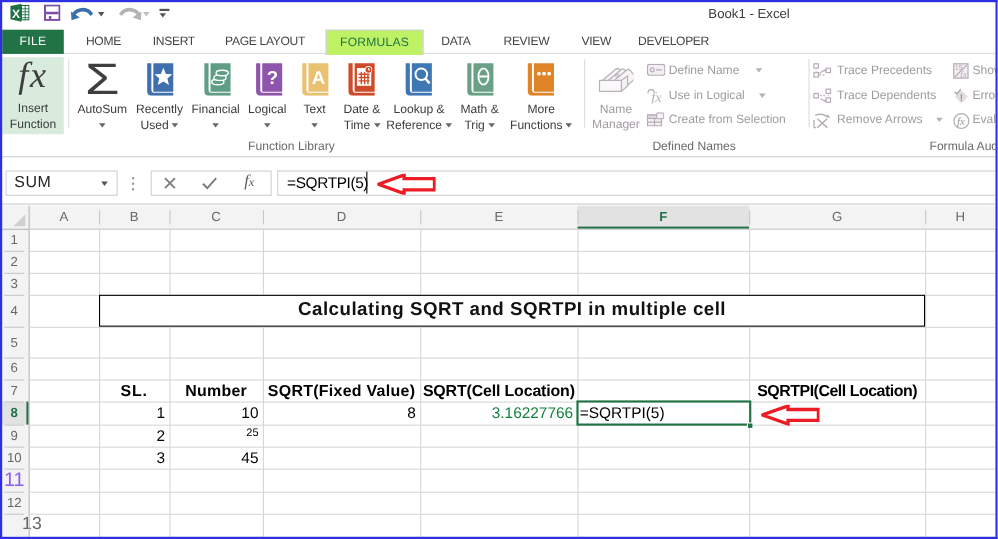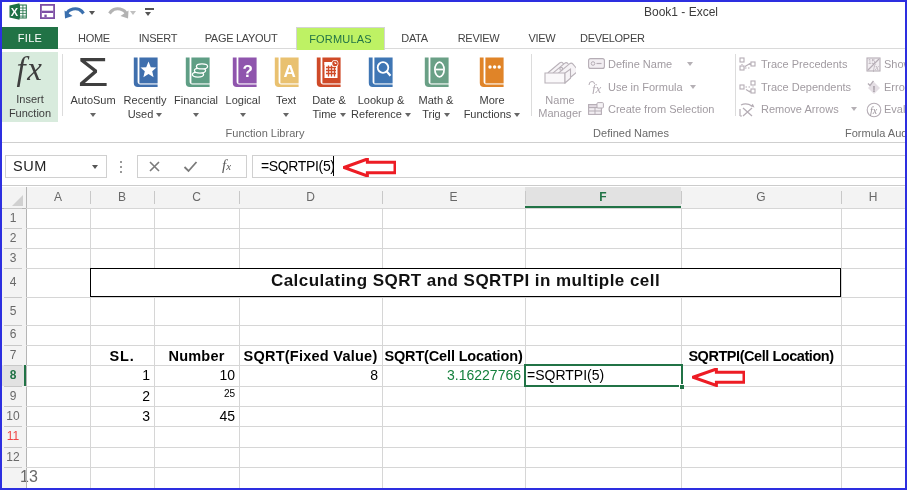--- a/index.html
+++ b/index.html
@@ -135,21 +135,21 @@
 <rect x="0.6" y="0.6" width="15.8" height="9.8" rx="2" fill="#f2eef2" stroke="#b5adb5" stroke-width="1.1"></rect>
 <circle cx="5" cy="5.5" r="1.8" fill="none" stroke="#b5adb5" stroke-width="1"></circle>
 <path d="M8.5,5.5 h5" stroke="#b5adb5" stroke-width="1.2"></path>
     </svg>
 <div class="a g11" style="left:608px;top:58px">Define Name</div>
 <span class="a gcar" style="left:687px;top:62px"></span>
 <svg class="a" style="left:588px;top:80px" width="18" height="14" viewBox="0 0 18 14">
 <path d="M1,5 Q1,1.5 4,1.5 Q6.5,1.5 6.5,4" fill="none" stroke="#b5adb5" stroke-width="1"></path>
 <text x="4" y="13" font-size="13" font-style="italic" fill="#b5adb5" font-family="Liberation Serif">fx</text>
     </svg>
-<div class="a g11" style="left:608px;top:81px">Use in Formula</div>
+<div class="a g11" style="left:608px;top:81px">Use in Logical</div>
 <span class="a gcar" style="left:690px;top:85px"></span>
 <svg class="a" style="left:588px;top:102px" width="16" height="13" viewBox="0 0 16 13">
 <rect x="0.6" y="2.6" width="12.8" height="9.8" fill="#f2eef2" stroke="#b5adb5" stroke-width="1.1"></rect>
 <rect x="0.6" y="2.6" width="12.8" height="3" fill="#e2dae2" stroke="#b5adb5" stroke-width="1.1"></rect>
 <path d="M7,5.6 v6.8 M0.6,9 h12.8" stroke="#b5adb5" stroke-width="1"></path>
 <rect x="9" y="0.6" width="6.4" height="5.4" rx="1" fill="#f6f3f6" stroke="#b5adb5" stroke-width="1"></rect>
     </svg>
 <div class="a g11" style="left:608px;top:103px">Create from Selection</div>
 <svg class="a" style="left:739px;top:57px" width="18" height="15" viewBox="0 0 18 15">
 <g fill="none" stroke="#b5adb5" stroke-width="1.1">
@@ -238,21 +238,21 @@
 <div class="a" style="left:2px;top:208px;width:22px;height:20px;text-align:center;font-size:12px;font-weight:normal;color:#686868;line-height:20px">1</div>
 <div class="a" style="left:2px;top:228px;width:22px;height:20px;text-align:center;font-size:12px;font-weight:normal;color:#686868;line-height:20px">2</div>
 <div class="a" style="left:2px;top:248px;width:22px;height:20px;text-align:center;font-size:12px;font-weight:normal;color:#686868;line-height:20px">3</div>
 <div class="a" style="left:2px;top:268px;width:22px;height:28.5px;text-align:center;font-size:12px;font-weight:normal;color:#686868;line-height:28.5px">4</div>
 <div class="a" style="left:2px;top:296.5px;width:22px;height:28.5px;text-align:center;font-size:12px;font-weight:normal;color:#686868;line-height:28.5px">5</div>
 <div class="a" style="left:2px;top:325px;width:22px;height:19.5px;text-align:center;font-size:12px;font-weight:normal;color:#686868;line-height:19.5px">6</div>
 <div class="a" style="left:2px;top:344.5px;width:22px;height:20.5px;text-align:center;font-size:12px;font-weight:normal;color:#686868;line-height:20.5px">7</div>
 <div class="a" style="left:2px;top:365px;width:22px;height:20.5px;text-align:center;font-size:12px;font-weight:bold;color:#217346;line-height:20.5px">8</div>
 <div class="a" style="left:2px;top:385.5px;width:22px;height:20.0px;text-align:center;font-size:12px;font-weight:normal;color:#686868;line-height:20.0px">9</div>
 <div class="a" style="left:2px;top:405.5px;width:22px;height:20.5px;text-align:center;font-size:12px;font-weight:normal;color:#686868;line-height:20.5px">10</div>
-<div class="a" style="left:2px;top:426px;width:22px;height:20.5px;text-align:center;font-size:12px;font-weight:normal;color:#ef4444;line-height:20.5px">11</div>
+<div class="a" style="left:2px;top:426px;width:22px;height:20.5px;text-align:center;font-size:18px;font-weight:normal;color:#8b5cf6;line-height:20.5px">11</div>
 <div class="a" style="left:2px;top:446.5px;width:22px;height:20.5px;text-align:center;font-size:12px;font-weight:normal;color:#686868;line-height:20.5px">12</div>
 <div class="a" style="left:18px;top:467px;width:22px;height:20.5px;text-align:center;font-size:16px;font-weight:normal;color:#686868;line-height:20.5px">13</div>
 <div class="a" style="left:2px;top:207.5px;width:903px;height:1px;background:#b5b5b5"></div>
 <div class="a" style="left:25.5px;top:186.5px;width:1px;height:301.0px;background:#b5b5b5"></div>
 <div class="a" style="left:90px;top:190.5px;width:1px;height:13.5px;background:#c8c8c8"></div>
 <div class="a" style="left:154px;top:190.5px;width:1px;height:13.5px;background:#c8c8c8"></div>
 <div class="a" style="left:239px;top:190.5px;width:1px;height:13.5px;background:#c8c8c8"></div>
 <div class="a" style="left:382px;top:190.5px;width:1px;height:13.5px;background:#c8c8c8"></div>
 <div class="a" style="left:525px;top:190.5px;width:1px;height:13.5px;background:#c8c8c8"></div>
 <div class="a" style="left:681px;top:190.5px;width:1px;height:13.5px;background:#c8c8c8"></div>

